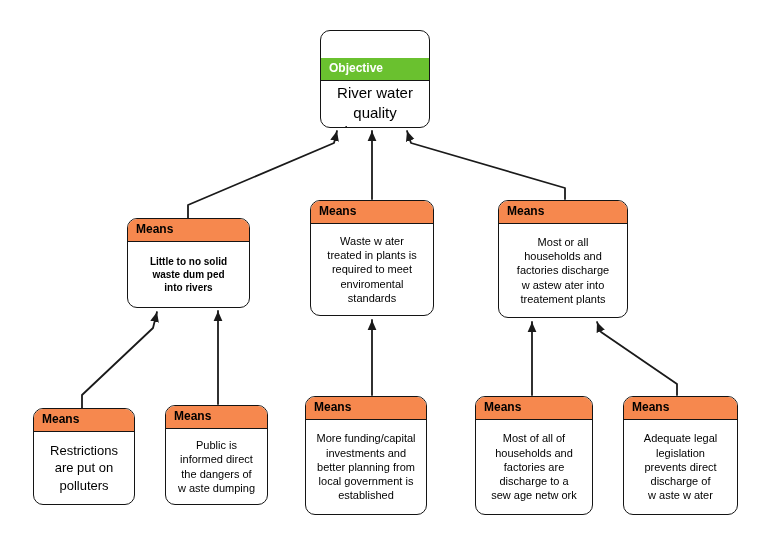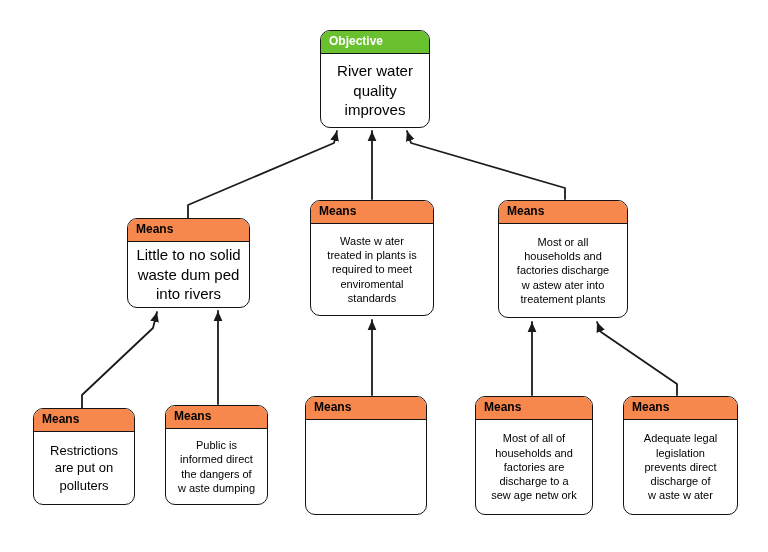--- a/index.html
+++ b/index.html
@@ -11,28 +11,28 @@
   .node{
     position:absolute;box-sizing:border-box;background:#fff;
     border:1.8px solid #141414;border-radius:10px;
     display:flex;flex-direction:column;overflow:hidden;
   }
   .hdr{
     flex:0 0 auto;height:22px;line-height:21px;padding-left:8px;
     font-size:12px;font-weight:bold;border-bottom:1.5px solid #141414;
   }
   .hdr-means{background:#F6884E;color:#000;}
-  .hdr-objective{background:#6AC12F;color:#fff;}
+  .hdr-objective{background:#6AC12F;color:#fff;margin-top:27px;}
   .body{
     flex:1 1 auto;display:flex;align-items:center;justify-content:center;
     text-align:center;white-space:pre-line;font-size:11px;line-height:1.3;
     padding:2px 3px;
   }
   .t-lg{font-size:15px;line-height:1.3;}
-  .t-bold{font-size:15px;font-weight:normal;line-height:1.3;}
+  .t-bold{font-size:10px;font-weight:bold;line-height:1.3;}
   .t-md{font-size:13px;line-height:1.35;}
 </style>
 </head>
 <body>
 
 <div id="canvas">
 
   <svg id="connectors" width="768" height="552" viewBox="0 0 768 552">
     <defs>
       <marker id="arrow" markerUnits="userSpaceOnUse" markerWidth="12" markerHeight="12" refX="10" refY="5" orient="auto">
@@ -107,20 +107,25 @@
     <div class="body">Public is
 informed direct
 the dangers of
 w aste dumping</div>
   </div>
 
   <div class="node" style="left:305px;top:396px;width:122px;height:119px;">
     <div class="hdr hdr-means">
       <span>Means</span>
     </div>
+    <div class="body">More funding/capital
+investments and
+better planning from
+local government is
+established</div>
   </div>
 
   <div class="node" style="left:475px;top:396px;width:118px;height:119px;">
     <div class="hdr hdr-means">
       <span>Means</span>
     </div>
     <div class="body">Most of all of
 households and
 factories are
 discharge to a

